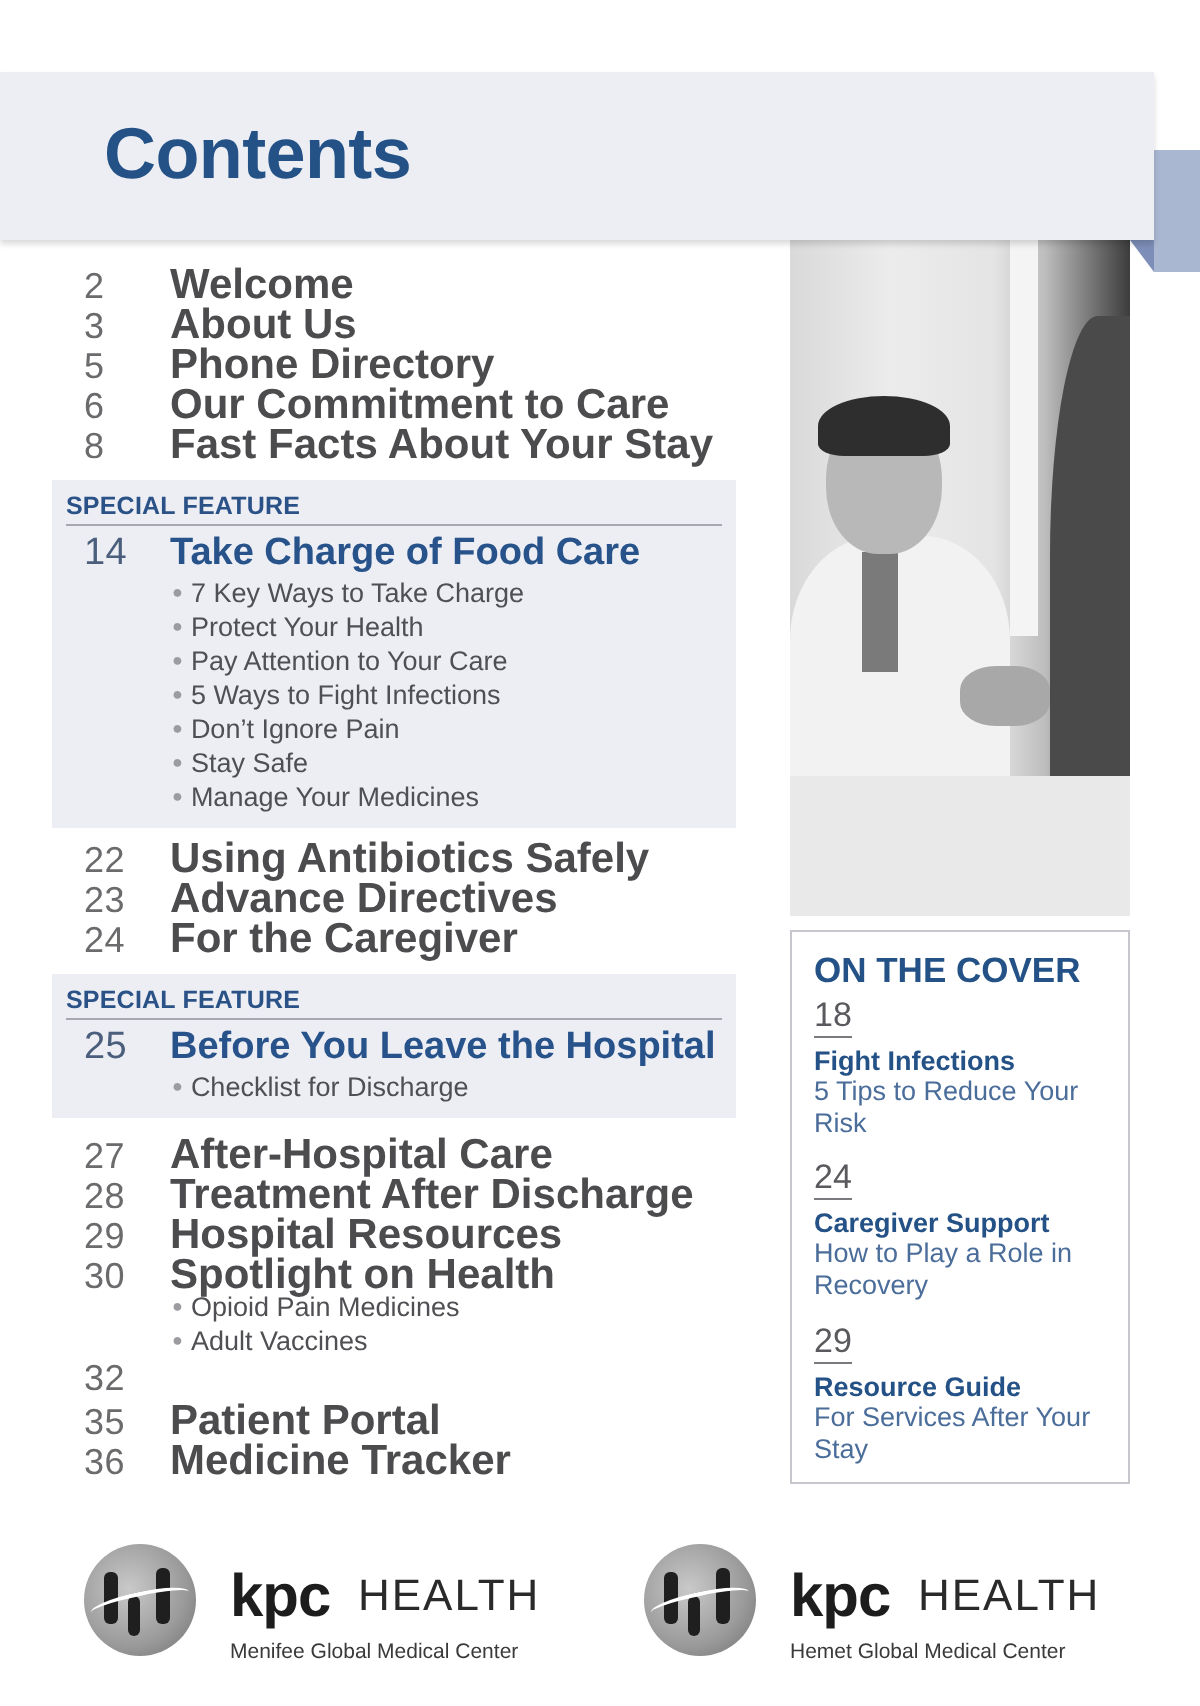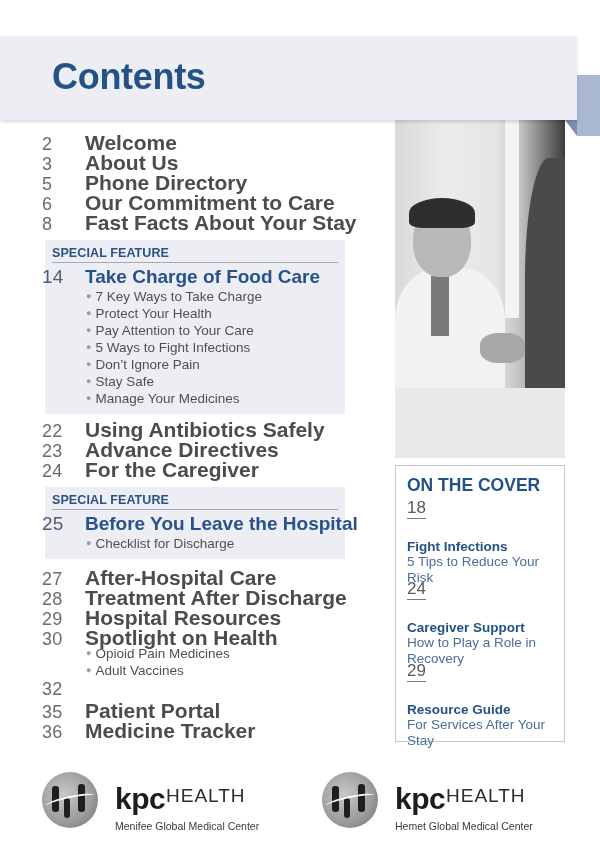--- a/index.html
+++ b/index.html
@@ -26,21 +26,21 @@
   .toc { position: absolute; left: 0; top: 0; width: 395px; }
   .row { position: absolute; left: 42px; display: flex; align-items: baseline; white-space: nowrap; }
   .num { width: 43px; font-size: 18px; color: #6b6b6e; font-weight: normal; letter-spacing: 0.2px; }
   .entry { font-size: 21px; font-weight: bold; color: #4c4c4f; }
   .feature .num { font-size: 19px; color: #4b5e7c; }
   .feature .entry { font-size: 19px; color: #27528a; }
   .sub { position: absolute; left: 86px; font-size: 13.5px; color: #505054; white-space: nowrap; }
   .sub .dot { color: #9b9ba0; font-size: 9px; margin-right: 4px; vertical-align: 2px; }
 
   .feature-box {
-    position: absolute; left: 45px; width: 300px; background: #eceef4;
+    position: absolute; left: 26px; width: 342px; background: #eceef4;
   }
   .feature-label {
     position: absolute; left: 7px; top: 6px; font-size: 12.5px; font-weight: bold;
     color: #2b5287; letter-spacing: 0.1px;
   }
   .feature-rule {
     position: absolute; left: 7px; right: 7px; top: 22px; height: 1px; background: #a7a9b0;
   }
 
   .photo {
@@ -56,33 +56,33 @@
   .photo .other { position: absolute; left: 130px; top: 40px; width: 60px; height: 300px; border-radius: 40% 0 0 0; background: #4a4a4a; }
   .photo .hands { position: absolute; left: 85px; top: 215px; width: 45px; height: 30px; border-radius: 40%; background: #a8a8a8; }
 
   .cover-box {
     position: absolute; left: 395px; top: 465px; width: 170px; height: 277px;
     border: 1px solid #c5c7cc; background: #ffffff; padding: 0 10px;
   }
   .cover-title { position: absolute; left: 11px; top: 9px; font-size: 17.5px; font-weight: bold; color: #245286; white-space: nowrap; }
   .cover-item { position: absolute; left: 11px; }
   .cover-num { display: inline-block; font-size: 17px; color: #5a5a5e; font-weight: normal; border-bottom: 1px solid #7a7a7e; line-height: 18px; padding-bottom: 1px; }
-  .cover-head { font-size: 13.5px; font-weight: bold; color: #245286; margin-top: 20px; white-space: nowrap; }
+  .cover-head { font-size: 13.5px; font-weight: bold; color: #245286; margin-top: 4px; white-space: nowrap; }
   .cover-desc { font-size: 13.5px; color: #4b6d9a; line-height: 16px; width: 145px; }
 
   .logo { position: absolute; top: 772px; height: 62px; }
   .globe {
     position: absolute; left: 0; top: 0; width: 56px; height: 56px; border-radius: 50%;
     background: radial-gradient(circle at 40% 40%, #c9c9c9 0%, #9a9a9a 60%, #6d6d6d 100%);
     overflow: hidden;
   }
   .globe .swoosh { position: absolute; left: 3px; top: 24px; width: 50px; height: 10px; border-top: 2px solid #ffffff; border-radius: 50%; transform: rotate(-12deg); }
   .globe .fig { position: absolute; background: #1f1f1f; border-radius: 3px; }
   .kpc { position: absolute; left: 73px; top: 10px; font-size: 30px; font-weight: bold; color: #1d1d1d; letter-spacing: -0.5px; }
-  .health { position: absolute; left: 124px; top: 13px; font-size: 19px; color: #2a2a2a; letter-spacing: 1px; }
+  .health { position: absolute; left: 137px; top: 13px; font-size: 22px; color: #2a2a2a; letter-spacing: 1px; }
   .center { position: absolute; left: 73px; top: 48px; font-size: 10.5px; color: #3a3a3a; white-space: nowrap; }
 </style>
 </head>
 <body>
 
 <div class="title-band">
   <h1>Contents</h1>
 </div>
 <div class="accent-block"></div>
 <div class="accent-notch"></div>

